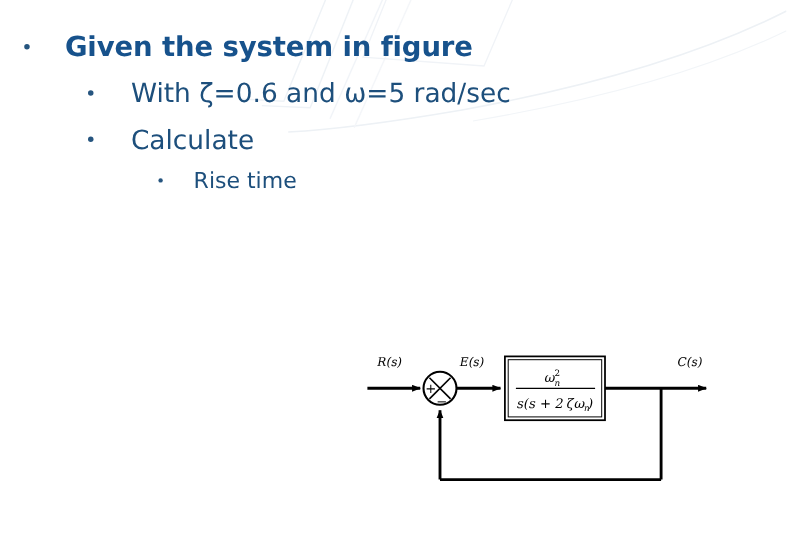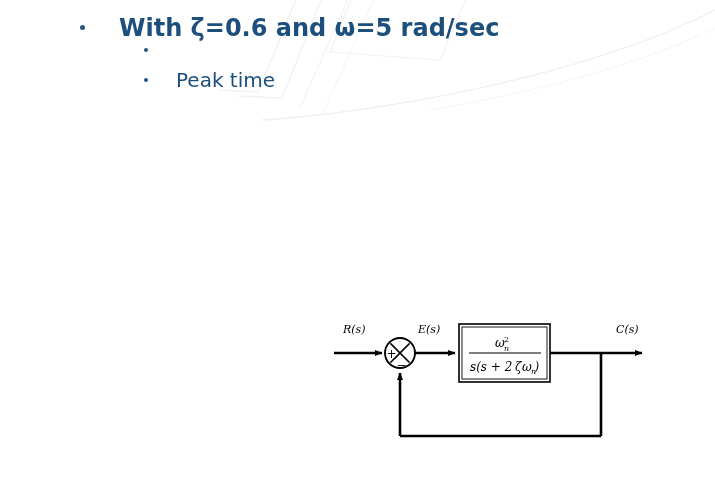--- a/index.html
+++ b/index.html
@@ -68,21 +68,21 @@
     margin-left: 80px;
     margin-top: 14px;
   }
   .lvl2 .bullet-dot {
     width: 5px; height: 5px;
     margin-right: 34px;
     position: relative; top: -6px;
   }
   .lvl2 .row-text {
     font-size: 24px;
-    font-weight: bold;
+    font-weight: normal;
     color: #1D4F7C;
   }
 
   
   .lvl3 {
     margin-left: 144px;
     margin-top: 11px;
   }
   .lvl3 .bullet-dot {
     width: 4px; height: 4px;
@@ -149,35 +149,40 @@
     <path d="M 352 -10 L 300 108" stroke="#F1F4F8"></path>
     <path d="M 378 -10 L 322 116" stroke="#F4F6F9"></path>
   </g>
   <g fill="none" stroke="#F0F3F7" stroke-width="1.2">
     <path d="M 355 -10 L 470 -10 L 440 60 L 330 52 Z"></path>
   </g>
 </svg>
 
 <div id="slide-body">
 
+  <div class="row lvl1">
+    <span class="bullet-dot"></span>
+    <span class="row-text">Given the system in figure</span>
+  </div>
 
   <div class="row lvl2">
     <span class="bullet-dot"></span>
     <span class="row-text">With ζ=0.6 and  ω=5 rad/sec</span>
   </div>
 
+  <div class="row lvl2">
+    <span class="bullet-dot"></span>
+    <span class="row-text">Calculate</span>
+  </div>
 
   <div class="row lvl3">
     <span class="bullet-dot"></span>
-  </div>
-
-  <div class="row lvl3">
-    <span class="bullet-dot"></span>
-    <span class="row-text">Peak time</span>
-  </div>
+    <span class="row-text">Rise time</span>
+  </div>
+
 
 
 </div>
 
 <div id="block-diagram">
 <svg width="340" height="150" viewBox="0 0 340 150" xmlns="http://www.w3.org/2000/svg">
   <defs>
     <marker id="arrowBlk" markerWidth="9" markerHeight="9" refX="7.4" refY="3.2" orient="auto" markerUnits="userSpaceOnUse">
       <path d="M0,0 L8,3.2 L0,6.4 z" fill="#000000"></path>
     </marker>

